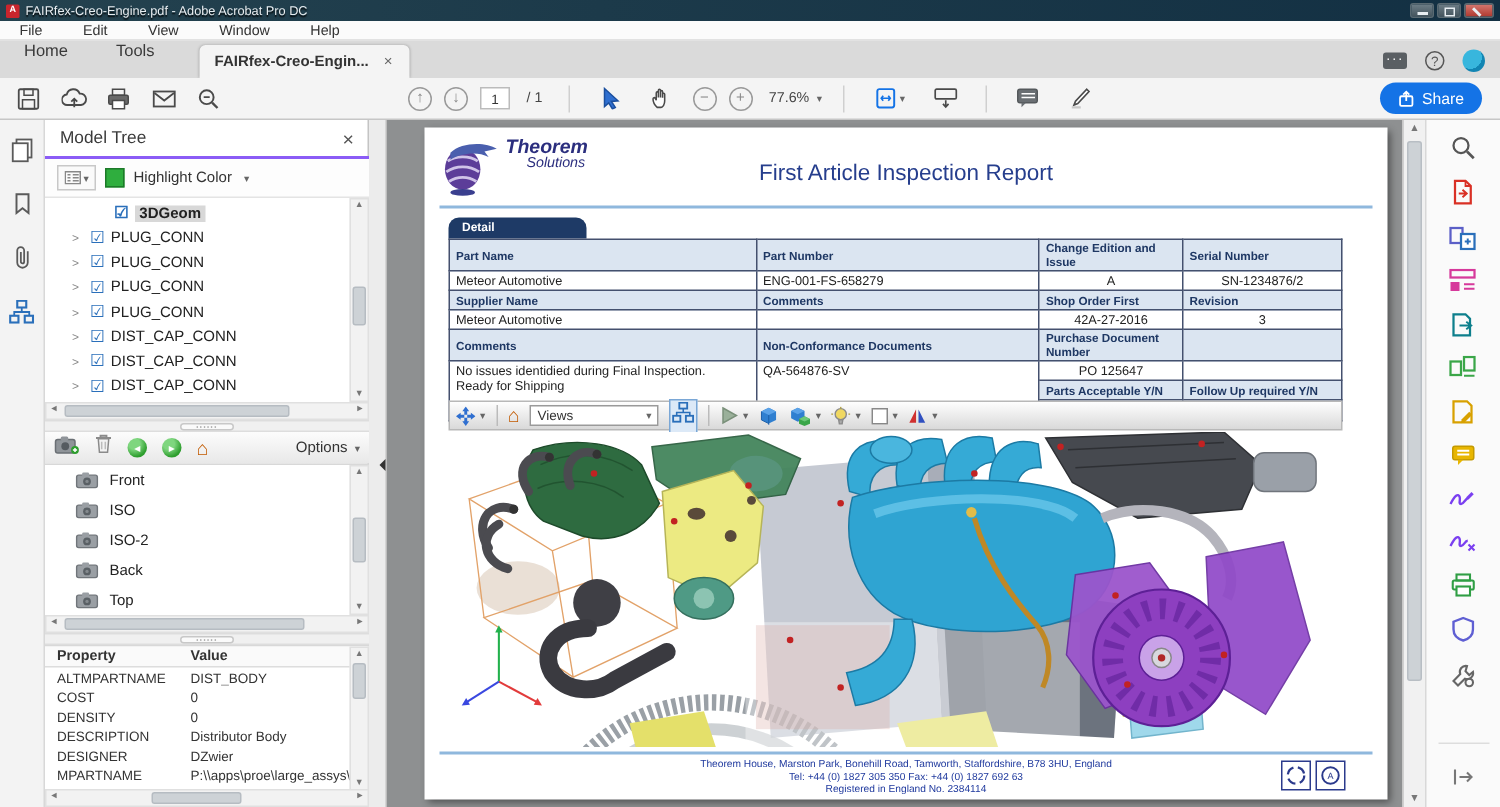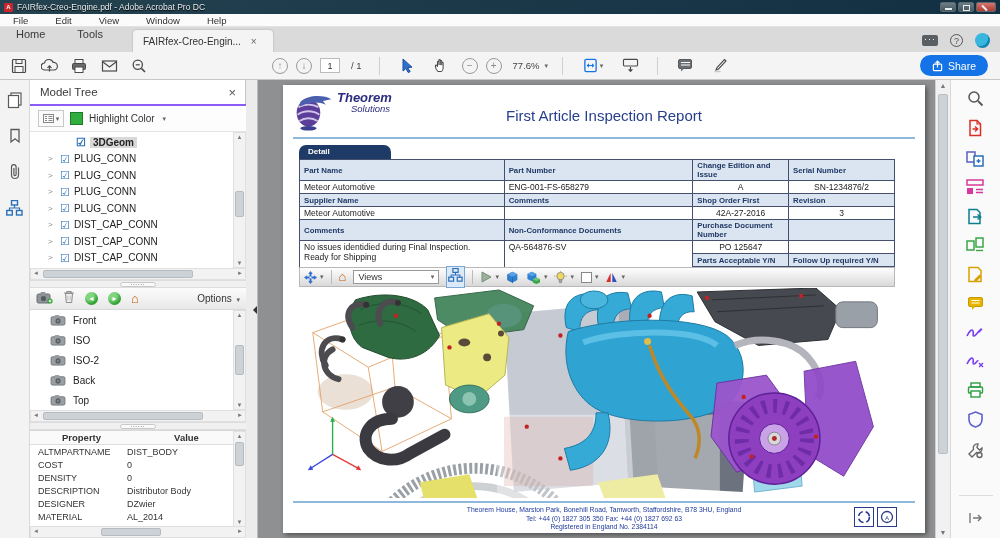--- a/index.html
+++ b/index.html
@@ -19,21 +19,21 @@
   .win-btn.close::after { transform:rotate(45deg); top:4px; }
 
   
   .menubar { left:0; top:14px; width:1000px; height:13px; background:#fbfbfb; border-bottom:1px solid #e2e2e2; display:flex; align-items:center; padding-left:6px; gap:13px; }
   .menu-item { font-size:9.5px; color:#333; padding:0 7px; cursor:default; }
 
   
   .tabbar { left:0; top:27px; width:1000px; height:25px; background:#dadada; display:flex; align-items:flex-end; }
   .tab-simple { font-size:11px; color:#3a3a3a; padding:0 16px; height:36px; display:flex; align-items:center; }
   .tab-doc { background:#f4f4f4; border-radius:4px 4px 0 0; height:22px; margin-left:14px; display:flex; align-items:center; padding:0 10px; gap:10px; min-width:140px; box-shadow:0 0 2px rgba(0,0,0,.25); }
-  .tab-doc .label { font-size:10px; color:#333; }
+  .tab-doc .label { font-size:10px; color:#333;font-weight:bold; }
   .tab-doc .x { font-size:10px; color:#666; }
   .tabbar-right { margin-left:auto; display:flex; align-items:center; gap:12px; padding:0 10px 4px 0; }
   .bubble-dots { width:16px; height:11px; background:#5a5f63; border-radius:2px; position:relative; }
   .bubble-dots::before { content:"···"; color:#fff; font-size:9px; line-height:9px; position:absolute; left:2px; top:0px; letter-spacing:1px; }
   .bubble-dots::after { content:""; position:absolute; left:3px; bottom:-3px; border:3px solid transparent; border-top-color:#5a5f63; }
   .help-circle { width:13px; height:13px; border:1.3px solid #555; border-radius:50%; color:#555; font-size:9px; display:flex; align-items:center; justify-content:center; }
   .avatar { width:15px; height:15px; border-radius:50%; background:radial-gradient(circle at 35% 35%, #38b6dd 0 55%, #1285b3 56%); }
 
   
   .toolbar { left:0; top:52px; width:1000px; height:28px; background:#f4f4f4; border-bottom:1px solid #c6c6c6; display:flex; align-items:center; }
@@ -82,21 +82,21 @@
   .views-toolbar { position:absolute; left:0; top:208px; width:216px; height:22px; background:linear-gradient(#fcfcfc,#e8e8e8); border-bottom:1px solid #d8d8d8; display:flex; align-items:center; padding:0 6px; gap:10px; }
   .views-toolbar .opts { margin-left:auto; font-size:10px; color:#333; }
   .green-orb { width:13px; height:13px; border-radius:50%; background:radial-gradient(circle at 35% 30%, #7fd67f 0 30%, #2e9e2e 70%); color:#fff; font-size:8px; display:flex; align-items:center; justify-content:center; line-height:0; }
   .home-glyph { color:#c25a00; font-size:13px; line-height:10px; }
 
   .views-list { position:absolute; left:0; top:230px; width:216px; height:112px; }
   .view-row { height:20px; display:flex; align-items:center; gap:7px; padding-left:20px; font-size:10px; color:#222; }
 
   .props { position:absolute; left:0; top:350px; width:216px; height:108px; border-top:1px solid #d8d8d8; }
   .props-header { display:flex; height:14px; align-items:center; border-bottom:1px solid #ddd; background:#fafafa; }
-  .props-header span { font-size:9.5px; font-weight:bold; color:#333;text-align:center; }
+  .props-header span { font-size:9.5px; font-weight:bold; color:#333; }
   .props-header .k, .prop-row .k { width:95px; padding-left:8px; }
   .props-header .v, .prop-row .v { flex:1; padding-left:2px; }
   .prop-row { display:flex; height:13px; align-items:center; }
   .prop-row span { font-size:9px; color:#333; white-space:nowrap; overflow:hidden; }
 
   
   .docarea { left:258px; top:0; width:677px; height:458px; background:#8e9091; overflow:hidden; }
   .page { position:absolute; left:25px; top:5px; width:642px; height:448px; background:#fff; box-shadow:2px 2px 5px rgba(0,0,0,.45); }
 
   .logo { position:absolute; left:10px; top:6px; display:flex; align-items:flex-start; }
@@ -500,24 +500,20 @@
             <div class="prop-row">
               <span class="k">DESCRIPTION</span>
               <span class="v">Distributor Body</span>
             </div>
 
             <div class="prop-row">
               <span class="k">DESIGNER</span>
               <span class="v">DZwier</span>
             </div>
 
-            <div class="prop-row">
-              <span class="k">MATERIAL</span>
-              <span class="v">AL_2014</span>
-            </div>
 
             <div class="prop-row">
               <span class="k">MPARTNAME</span>
               <span class="v">P:\\apps\proe\large_assys\proengi</span>
             </div>
           </div>
         <div class="vscroll" style="top:0; height:96px;">
           <span class="arr" style="top:1px;">▲</span>
           <span class="arr" style="bottom:1px;">▼</span>
           <span class="thumb" style="top:10px; height:24px;"></span>

